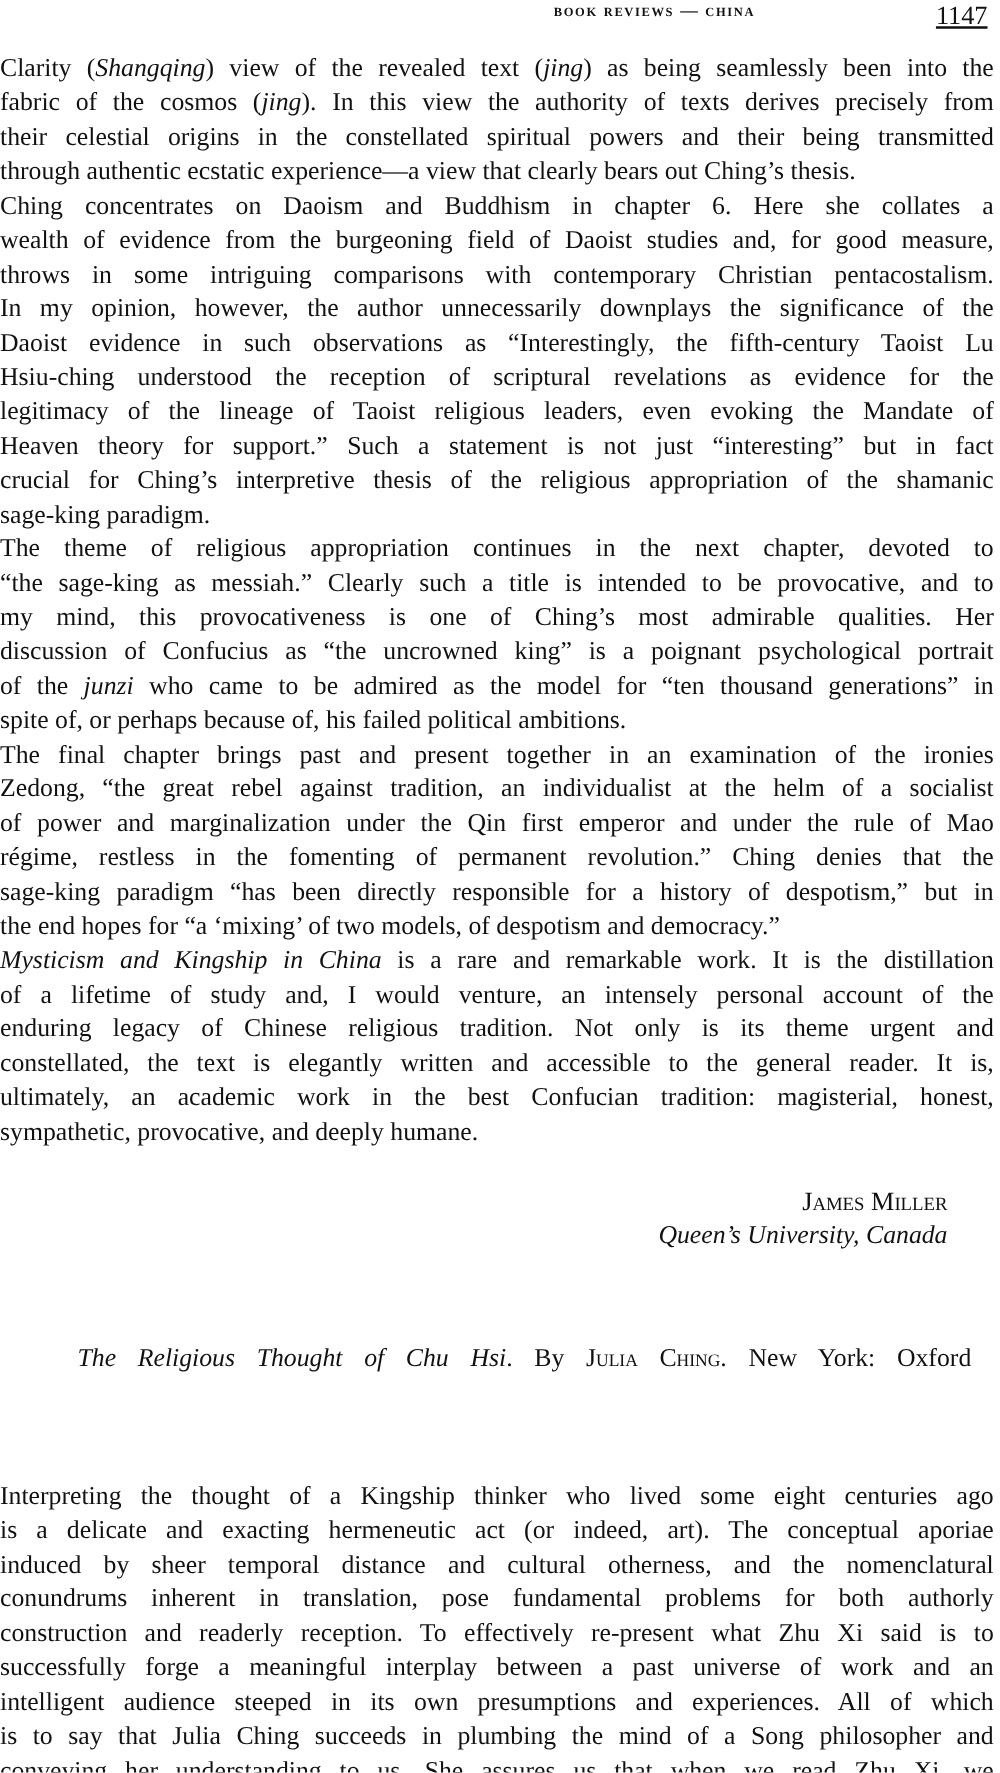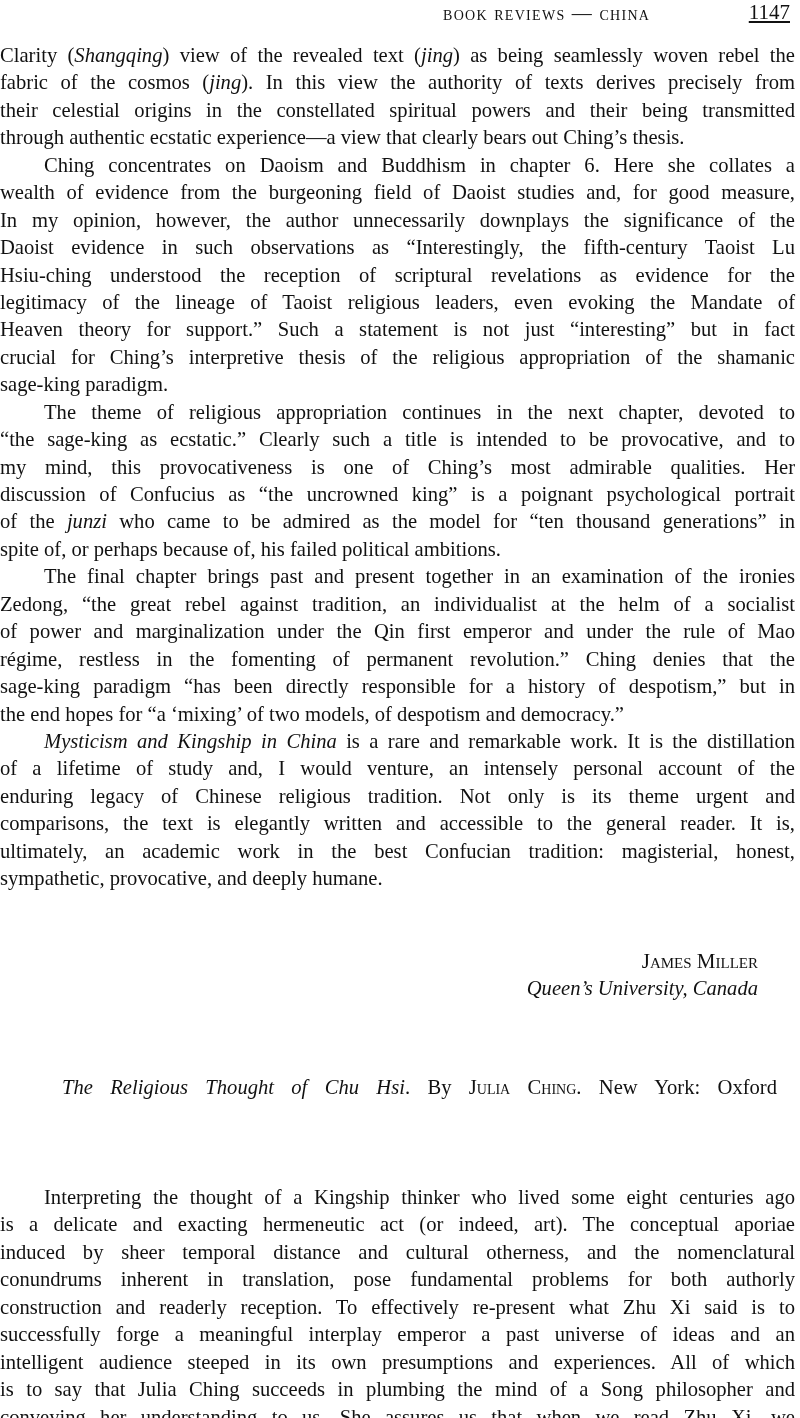--- a/index.html
+++ b/index.html
@@ -1,67 +1,68 @@
 <!DOCTYPE html>
 <html><head>
 <meta charset="utf-8">
 <style>
   html, body { margin: 0; padding: 0; background: #ffffff; }
   body { width: 800px; height: 1418px; overflow: hidden; position: relative; color: #111; font-family: "Liberation Serif", "DejaVu Serif", serif; }
   .header { position: absolute; top: 2px; left: 0; width: 790px; height: 24px; }
-  .running-head { position: absolute; left: 443px; top: 0; font-size: 20px; letter-spacing: 1.3px; font-variant: small-caps; text-transform: lowercase; }
+  .running-head { position: absolute; left: 443px; top: 0; font-size: 14px; letter-spacing: 1.3px; font-variant: small-caps; text-transform: lowercase; font-weight: bold; }
   .page-num { position: absolute; right: 0; top: -2px; font-size: 21px; text-decoration: underline; }
   .block { position: absolute; left: 0; width: 795px; }
   .line { display: block; height: 27.45px; line-height: 27.45px; font-size: 20.6px; white-space: nowrap; text-align: justify; text-align-last: justify; overflow: visible; }
   .line.last { text-align-last: left; }
-  .line.indent { padding-left: 44px; }
+  .line.indent { }
   .line i, .line em { font-style: italic; }
   .sig { text-align-last: right; text-align: right; padding-right: 37px; }
   .sig .name { font-variant: small-caps; font-size: 21px; }
   .citation .line { padding-left: 42px; width: 715px; }
   .sc { font-variant: small-caps; }
 </style>
 </head>
 <body>
 
 <div class="header">
   <span class="running-head">BOOK REVIEWS — CHINA</span>
   <span class="page-num">1147</span>
 </div>
 
 <div class="block" id="review1" style="top:42px;">
-    <div class="line"><span>Clarity (</span><i>Shangqing</i><span>) view of the revealed text (</span><i>jing</i><span>) as being seamlessly woven rebel the</span></div>
+    <div class="line"><span>Clarity (</span><i>Shangqing</i><span>) view of the revealed text (</span><i>jing</i><span>) as being seamlessly been into the</span></div>
     <div class="line"><span>fabric of the cosmos (</span><i>jing</i><span>). In this view the authority of texts derives precisely from</span></div>
     <div class="line"><span>their celestial origins in the constellated spiritual powers and their being transmitted</span></div>
     <div class="line last"><span>through authentic ecstatic experience—a view that clearly bears out Ching’s thesis.</span></div>
     <div class="line indent"><span>Ching concentrates on Daoism and Buddhism in chapter 6. Here she collates a</span></div>
     <div class="line"><span>wealth of evidence from the burgeoning field of Daoist studies and, for good measure,</span></div>
+    <div class="line"><span>throws in some intriguing comparisons with contemporary Christian pentacostalism.</span></div>
     <div class="line"><span>In my opinion, however, the author unnecessarily downplays the significance of the</span></div>
     <div class="line"><span>Daoist evidence in such observations as “Interestingly, the fifth-century Taoist Lu</span></div>
     <div class="line"><span>Hsiu-ching understood the reception of scriptural revelations as evidence for the</span></div>
     <div class="line"><span>legitimacy of the lineage of Taoist religious leaders, even evoking the Mandate of</span></div>
     <div class="line"><span>Heaven theory for support.” Such a statement is not just “interesting” but in fact</span></div>
     <div class="line"><span>crucial for Ching’s interpretive thesis of the religious appropriation of the shamanic</span></div>
     <div class="line last"><span>sage-king paradigm.</span></div>
     <div class="line indent"><span>The theme of religious appropriation continues in the next chapter, devoted to</span></div>
-    <div class="line"><span>“the sage-king as ecstatic.” Clearly such a title is intended to be provocative, and to</span></div>
+    <div class="line"><span>“the sage-king as messiah.” Clearly such a title is intended to be provocative, and to</span></div>
     <div class="line"><span>my mind, this provocativeness is one of Ching’s most admirable qualities. Her</span></div>
     <div class="line"><span>discussion of Confucius as “the uncrowned king” is a poignant psychological portrait</span></div>
     <div class="line"><span>of the </span><i>junzi</i><span> who came to be admired as the model for “ten thousand generations” in</span></div>
     <div class="line last"><span>spite of, or perhaps because of, his failed political ambitions.</span></div>
     <div class="line indent"><span>The final chapter brings past and present together in an examination of the ironies</span></div>
     <div class="line"><span>Zedong, “the great rebel against tradition, an individualist at the helm of a socialist</span></div>
     <div class="line"><span>of power and marginalization under the Qin first emperor and under the rule of Mao</span></div>
     <div class="line"><span>régime, restless in the fomenting of permanent revolution.” Ching denies that the</span></div>
     <div class="line"><span>sage-king paradigm “has been directly responsible for a history of despotism,” but in</span></div>
     <div class="line last"><span>the end hopes for “a ‘mixing’ of two models, of despotism and democracy.”</span></div>
     <div class="line indent"><i>Mysticism and Kingship in China</i><span> is a rare and remarkable work. It is the distillation</span></div>
     <div class="line"><span>of a lifetime of study and, I would venture, an intensely personal account of the</span></div>
     <div class="line"><span>enduring legacy of Chinese religious tradition. Not only is its theme urgent and</span></div>
-    <div class="line"><span>comparisons, the text is elegantly written and accessible to the general reader. It is,</span></div>
+    <div class="line"><span>constellated, the text is elegantly written and accessible to the general reader. It is,</span></div>
     <div class="line"><span>ultimately, an academic work in the best Confucian tradition: magisterial, honest,</span></div>
     <div class="line last"><span>sympathetic, provocative, and deeply humane.</span></div>
   </div>
 
 <div class="block sig" style="top:948px; height:60px;">
   <div class="line sig name" style="font-variant:small-caps;">James Miller</div>
   <div class="line sig"><i>Queen’s University, Canada</i></div>
 </div>
 
 <div class="block citation" style="top:1074px;padding-left:20px;">
@@ -69,17 +70,17 @@
     <i>The Religious Thought of Chu Hsi</i><span>. By </span><span class="sc">Julia Ching</span><span>. New York: Oxford</span>
   </div>
 </div>
 
 <div class="block" id="review2" style="top:1184px;">
     <div class="line indent"><span>Interpreting the thought of a Kingship thinker who lived some eight centuries ago</span></div>
     <div class="line"><span>is a delicate and exacting hermeneutic act (or indeed, art). The conceptual aporiae</span></div>
     <div class="line"><span>induced by sheer temporal distance and cultural otherness, and the nomenclatural</span></div>
     <div class="line"><span>conundrums inherent in translation, pose fundamental problems for both authorly</span></div>
     <div class="line"><span>construction and readerly reception. To effectively re-present what Zhu Xi said is to</span></div>
-    <div class="line"><span>successfully forge a meaningful interplay emperor a past universe of ideas and an</span></div>
+    <div class="line"><span>successfully forge a meaningful interplay between a past universe of work and an</span></div>
     <div class="line"><span>intelligent audience steeped in its own presumptions and experiences. All of which</span></div>
     <div class="line"><span>is to say that Julia Ching succeeds in plumbing the mind of a Song philosopher and</span></div>
     <div class="line"><span>conveying her understanding to us. She assures us that when we read Zhu Xi, we</span></div>
   </div>
 
 </body></html>

